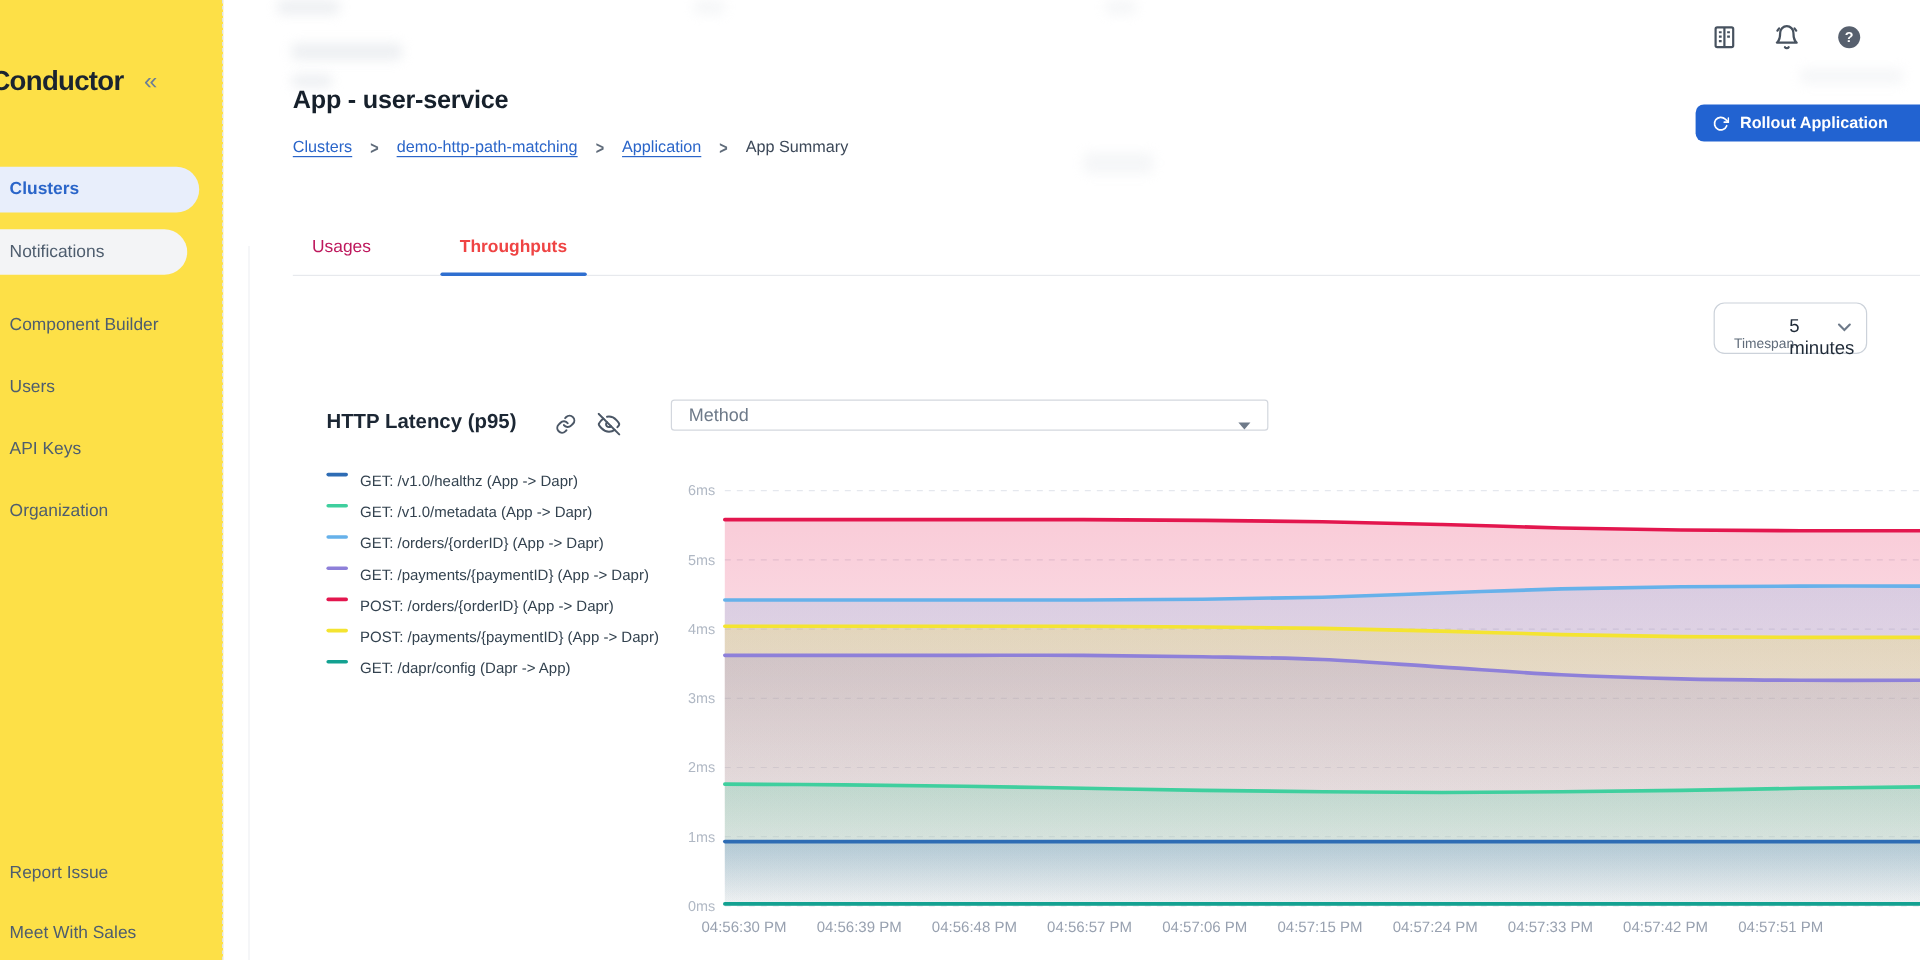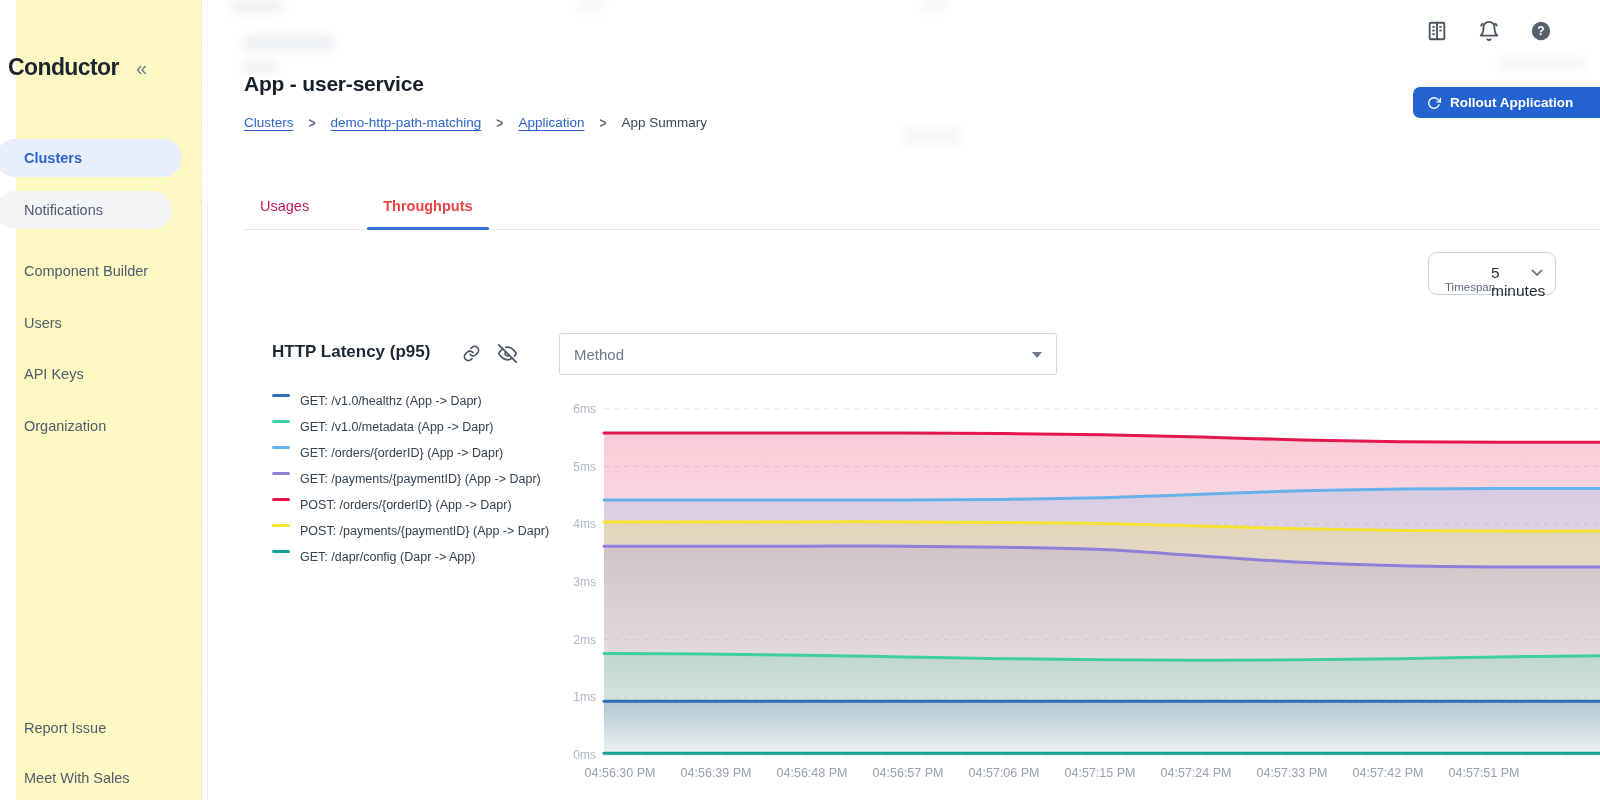--- a/index.html
+++ b/index.html
@@ -1,22 +1,22 @@
 <!DOCTYPE html>
 <html><head>
 <meta charset="utf-8">
 <style>
   * { box-sizing: border-box; margin: 0; padding: 0; }
   html,body { width:1600px; height:800px; overflow:hidden; background:#fff;
     font-family:"Liberation Sans", sans-serif; color:#1c2734; }
   .stage { position:relative; width:1600px; height:800px; }
 
   
-  .sidebar { position:absolute; left:16px; top:0; width:186px; height:800px;
-    background:#fef9c3; border-right:1px dashed #dfe3e9; }
+  .sidebar { position:absolute; left:0; top:0; width:186px; height:800px;
+    background:#fde047; border-right:1px dashed #dfe3e9; }
   .logo { position:absolute; left:-8px; top:54px; font-size:23px; font-weight:700;
     letter-spacing:-0.6px; color:#1b2430; }
   .collapse { position:absolute; left:120px; top:57px; font-size:20px; color:#6b7d97; cursor:pointer; }
   .nav { position:absolute; left:0; top:0; width:186px; }
   .nav-item { position:absolute; left:-20px; height:38px; display:flex; align-items:center;
     padding-left:28px; font-size:14.5px; color:#4e5d6e; border-radius:19px; cursor:pointer; white-space:nowrap; }
   .nav-item.active { background:#e8eefb; color:#2a65c9; font-weight:700; width:186px; }
   .nav-item.hovered { background:#f3f4f6; width:176px; }
   .side-footer-item { position:absolute; left:8px; font-size:14.5px; color:#4e5d6e; cursor:pointer; white-space:nowrap; }
 
@@ -55,21 +55,21 @@
     border:1px solid #ccd2da; border-radius:9px; background:#fff; cursor:pointer; }
   .timespan-label { position:absolute; left:11px; top:-8px; padding:0 5px; background:#fff;
     font-size:11.5px; color:#5f6b7a;margin-top:36px; }
   .timespan-value { position:absolute; left:14px; top:11px; font-size:15.5px; color:#1f2a37;margin-left:48px; }
   .timespan-chevron { position:absolute; right:12px; top:16px; }
 
   
   .chart-title { position:absolute; left:272px; top:342px; font-size:17px; font-weight:700; color:#1c2734; }
   .icon-btn { position:absolute; top:344px; width:19px; height:19px; cursor:pointer; }
   .icon-btn svg { width:19px; height:19px; }
-  .select-box { position:absolute; top:333px; height:42px; border:1px solid #d3d7de; border-radius:3px;
+  .select-box { position:absolute; top:333px; height:26px; border:1px solid #d3d7de; border-radius:3px;
     background:#fff; display:flex; align-items:center; padding:0 14px; cursor:pointer; }
   .select-placeholder { font-size:15px; color:#6e7a89; }
   .tri-down { position:absolute; right:14px; top:18px; width:0; height:0;
     border-left:5px solid transparent; border-right:5px solid transparent; border-top:6px solid #6e7a89; }
 
   
   .legend { position:absolute; left:272px; top:394px; }
   .legend-item { display:flex; height:13px; margin-bottom:13px; cursor:pointer; }
   .legend-marker { width:18px; height:3px; border-radius:2px; margin-right:10px; flex:none; }
   .legend-label { font-size:12.5px; color:#33424f; white-space:nowrap; }

